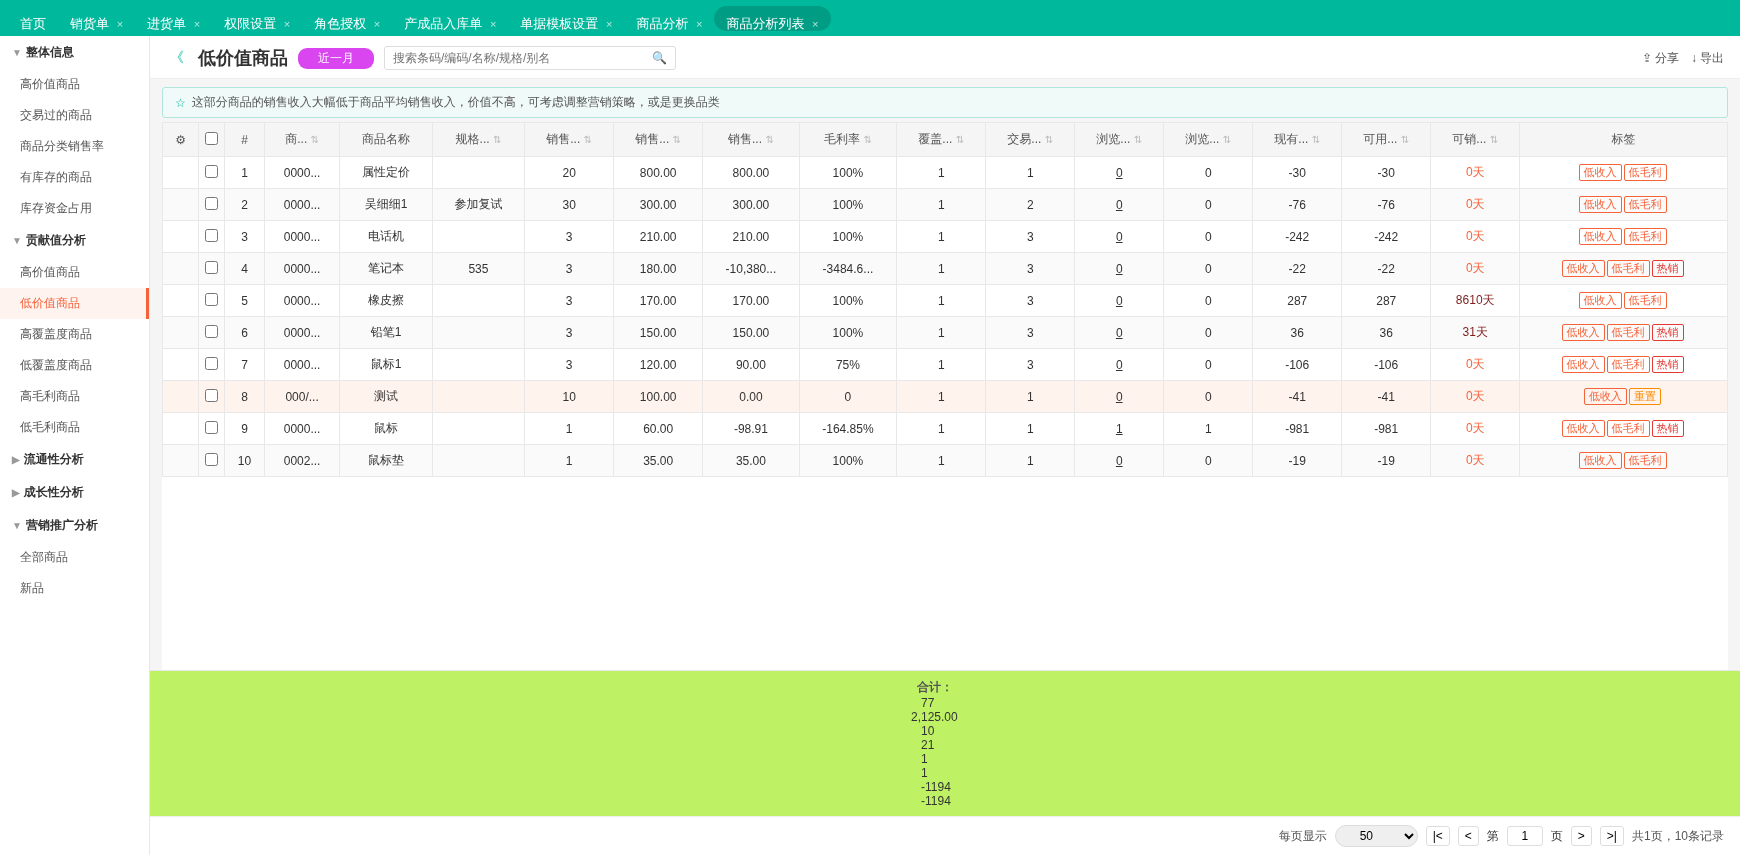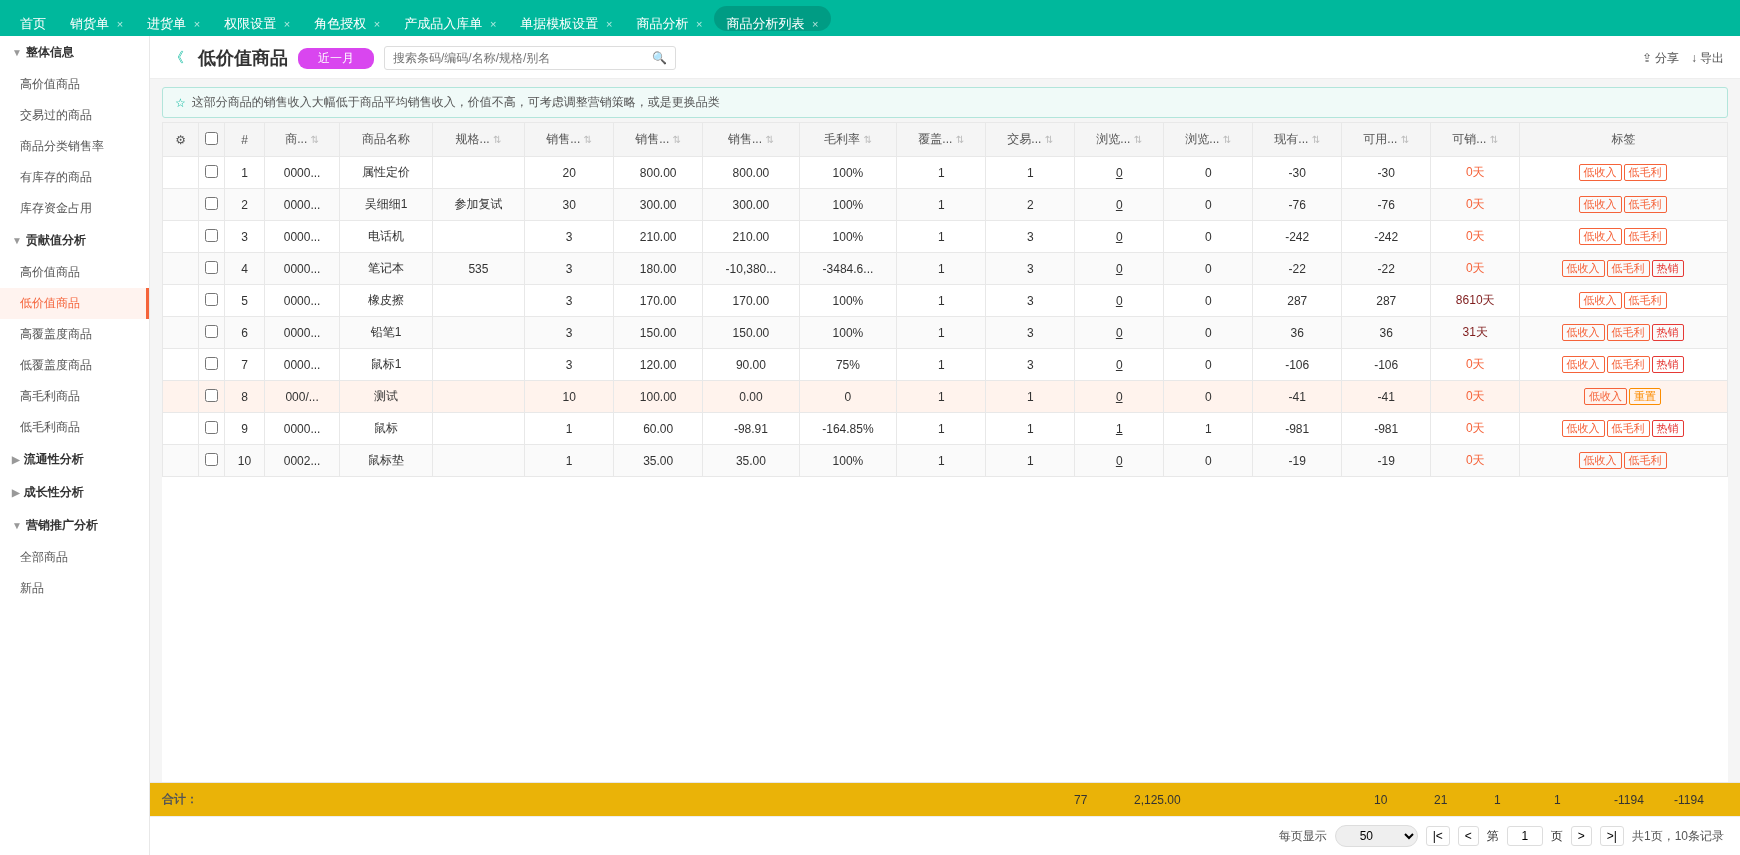--- a/index.html
+++ b/index.html
@@ -182,26 +182,27 @@
     .tag-red { color: #e53935; border-color: #e53935; }
     .tag-yellow { color: #fb8c00; border-color: #fb8c00; }
 
     .days-orange { color: #f5633a; }
     .days-normal { color: #7f1d1d; }
     
     .link-underline { text-decoration: underline; color: #333; cursor: pointer; }
 
     
     .table-footer {
-      background: #eab308;
+      background: #bef264;
       border-top: 1px solid #e8e8e8;
       padding: 8px 12px;
       display: flex;
       align-items: center;
       font-size: 12px;
+      flex-direction: column;
     }
     .footer-label { color: #555; font-weight: bold; margin-right: 20px; }
     .footer-cell {
       padding: 0 6px;
     }
 
     
     .pagination-bar {
       background: #fff;
       border-top: 1px solid #eee;

